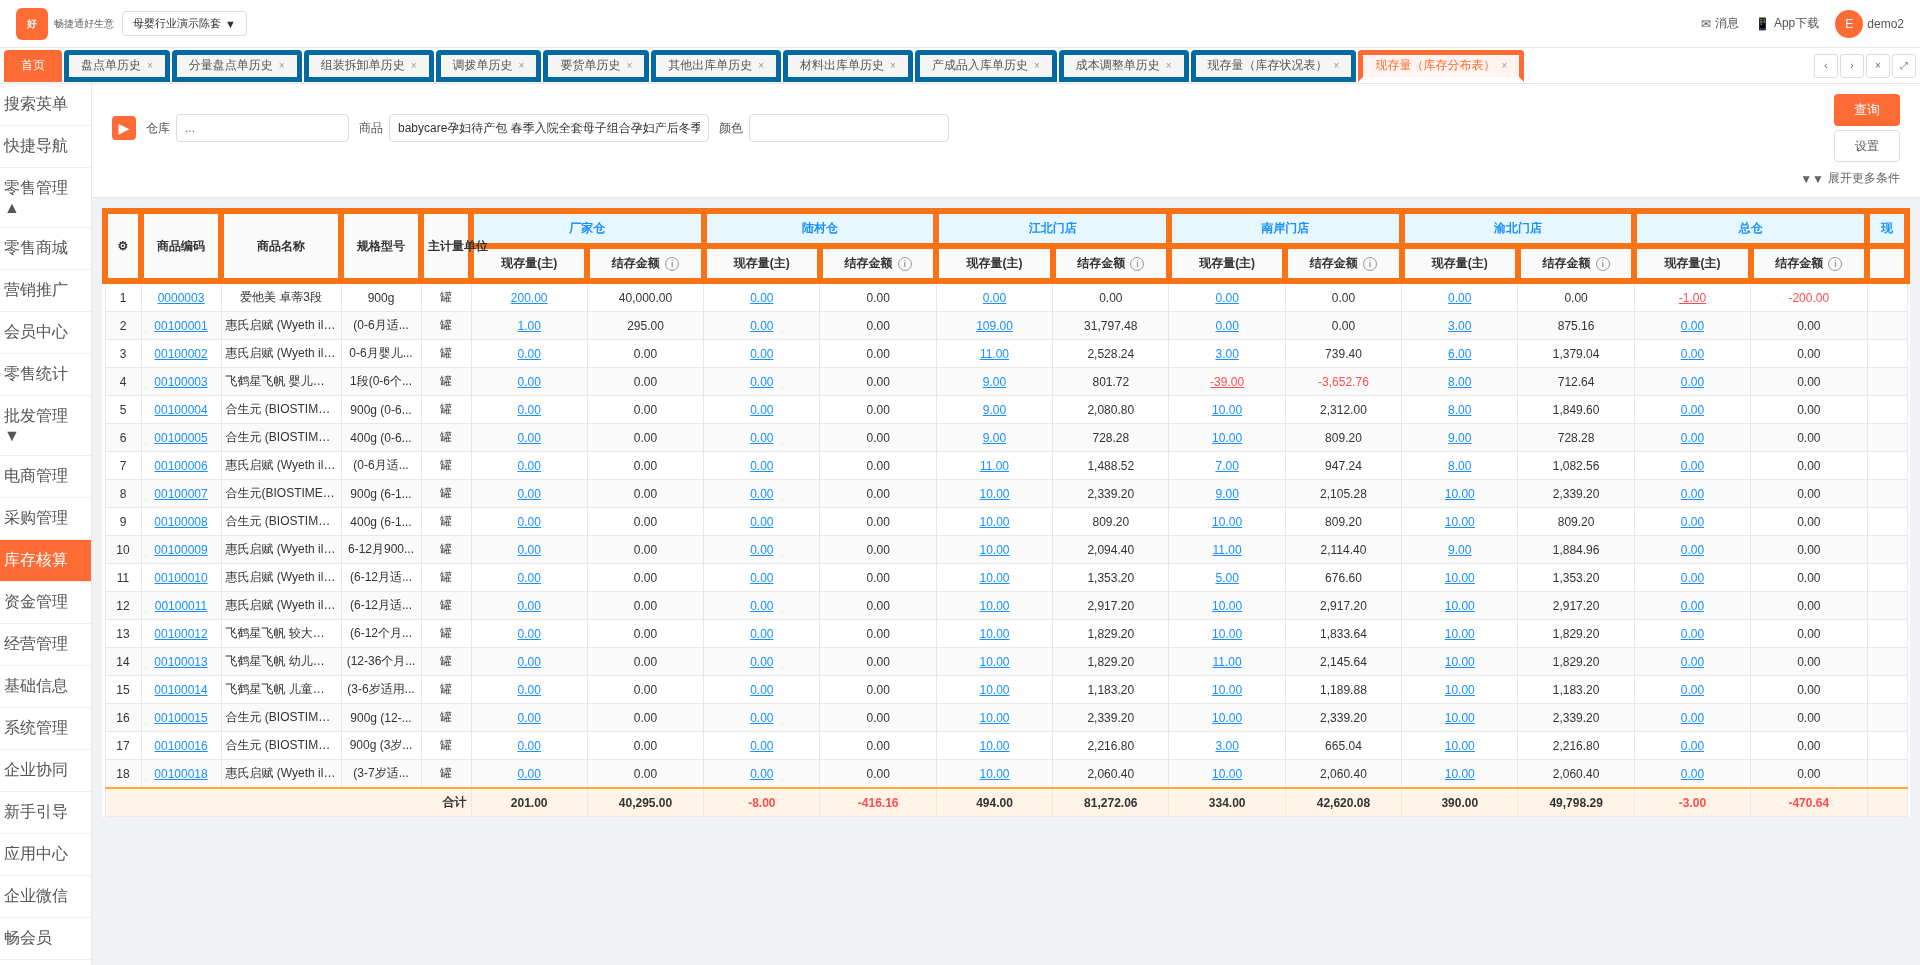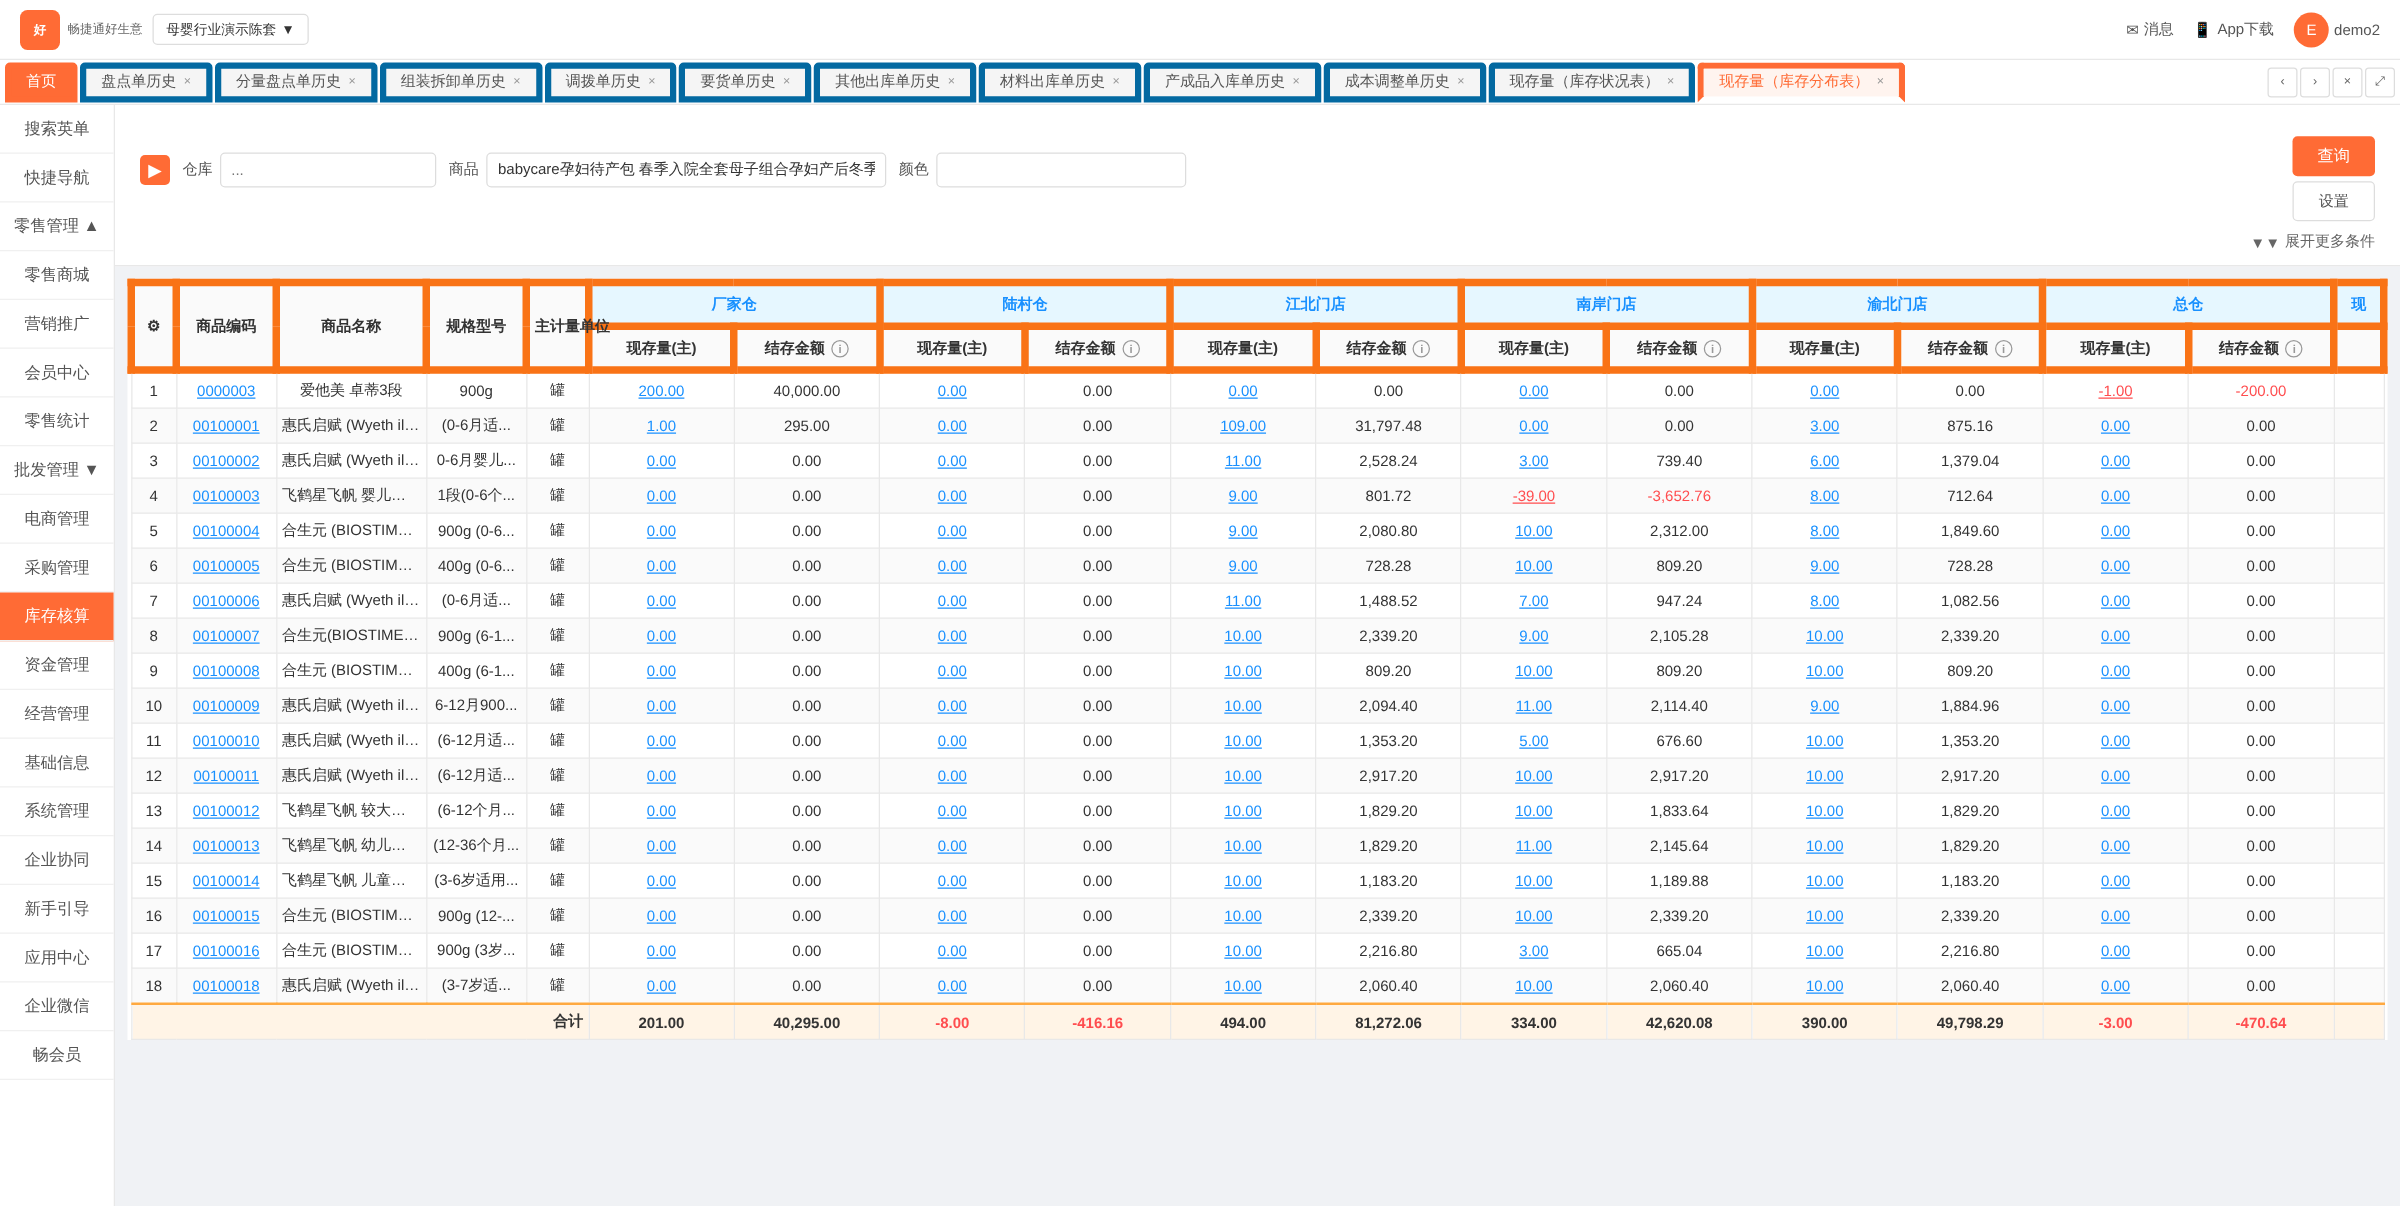--- a/index.html
+++ b/index.html
@@ -23,21 +23,21 @@
     .tab-item.home { background: #ff6b35; color: #fff; border-color: #ff6b35; }
     .tab-close { font-size: 10px; color: #999; cursor: pointer; }
     .tab-nav-btns { display: flex; align-items: center; margin-left: auto; gap: 2px; }
     .tab-nav-btn { width: 24px; height: 24px; border: 1px solid #ddd; background: #fff; border-radius: 3px; display: flex; align-items: center; justify-content: center; cursor: pointer; font-size: 10px; color: #666; }
     
     
     .layout { display: flex; height: calc(965px - 84px); }
     
     
     .sidebar { width: 92px; background: #fff; border-right: 1px solid #e8e8e8; display: flex; flex-direction: column; overflow-y: auto; }
-    .sidebar-item { padding: 10px 4px; text-align: center; cursor: pointer; font-size: 13px; color: #555; border-bottom: 1px solid #f0f0f0; }
+    .sidebar-item { padding: 10px 4px; cursor: pointer; font-size: 16px; color: #555; border-bottom: 1px solid #f0f0f0; }
     .sidebar-item.active { background: #ff6b35; color: #fff; }
     
     
     .main-content { flex: 1; display: flex; flex-direction: column; overflow: hidden; background: #f0f2f5; }
     
     
     .page-header { background: #fff; padding: 12px 20px 0; border-bottom: 1px solid #e8e8e8; }
     .page-title-row { display: flex; align-items: center; justify-content: space-between; margin-bottom: 10px; }
     .page-title { font-size: 16px; font-weight: bold; color: #333; }
     .page-actions { display: flex; align-items: center; gap: 8px; }
@@ -45,21 +45,21 @@
     
     
     .filter-bar { background: #fff; padding: 10px 20px; border-bottom: 1px solid #e8e8e8; }
     .filter-row { display: flex; align-items: center; gap: 10px; }
     .filter-item { display: flex; align-items: center; gap: 6px; }
     .filter-label { font-size: 12px; color: #555; white-space: nowrap; }
     .filter-input { height: 28px; border: 1px solid #ddd; border-radius: 4px; padding: 0 8px; font-size: 12px; color: #333; background: #fff; min-width: 80px; }
     .filter-input.long { min-width: 320px; color: #333; }
     .filter-expand { display: flex; align-items: center; gap: 4px; color: #666; font-size: 12px; cursor: pointer; margin-left: auto; }
     .orange-toggle { width: 24px; height: 24px; background: #ff6b35; border-radius: 4px; display: flex; align-items: center; justify-content: center; cursor: pointer; }
-    .query-btn { height: 32px; padding: 0 20px; background: #ff6b35; color: #fff; border: none; border-radius: 4px; cursor: pointer; font-size: 13px; margin-top: 15px; }
+    .query-btn { height: 32px; padding: 0 20px; background: #ff6b35; color: #fff; border: none; border-radius: 4px; cursor: pointer; font-size: 13px; }
     .settings-btn { height: 32px; padding: 0 16px; background: #fff; color: #555; border: 1px solid #ddd; border-radius: 4px; cursor: pointer; font-size: 12px; }
     
     
     .table-container { flex: 1; overflow: auto; padding: 10px; }
     .data-table { width: 100%; border-collapse: collapse; background: #fff; font-size: 12px; table-layout: fixed; }
     .data-table th { background: #fafafa; border: 6px solid #f97316; padding: 6px 4px; text-align: center; font-weight: bold; color: #333; white-space: nowrap; }
     .data-table td { border: 1px solid #e8e8e8; padding: 5px 4px; text-align: center; color: #333; white-space: nowrap; overflow: hidden; text-overflow: ellipsis; }
     .data-table .num-link { color: #1890ff; text-decoration: underline; cursor: pointer; }
     .data-table .negative { color: #ff4d4f; }
     .data-table .summary-row td { background: #fff4e6; font-weight: bold; border-top: 2px solid #ffa940; }

